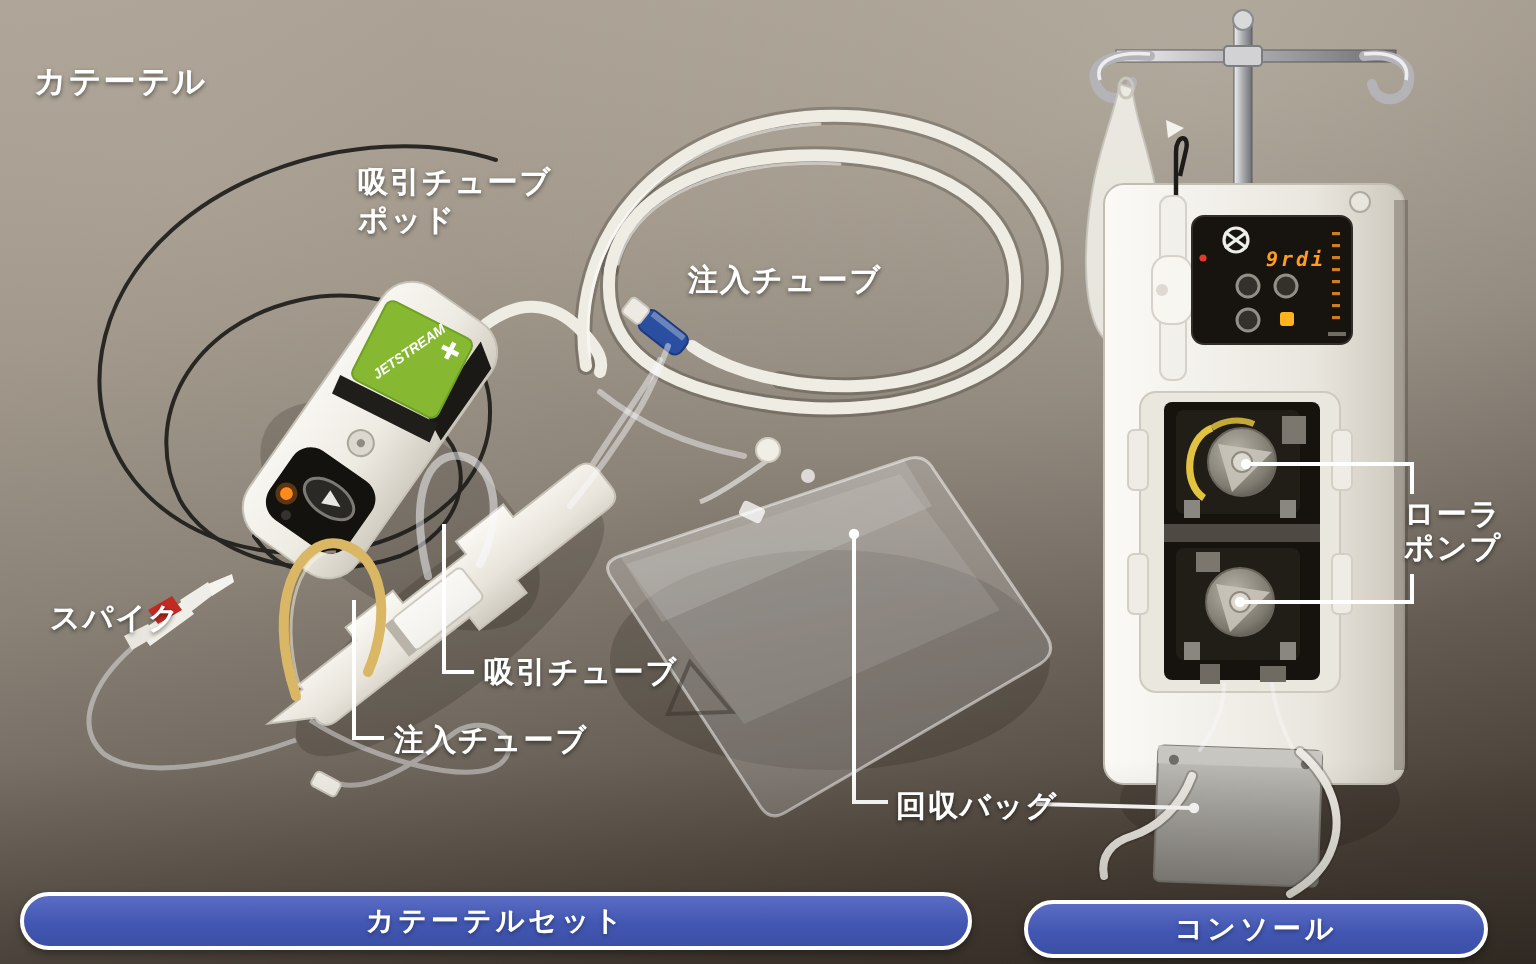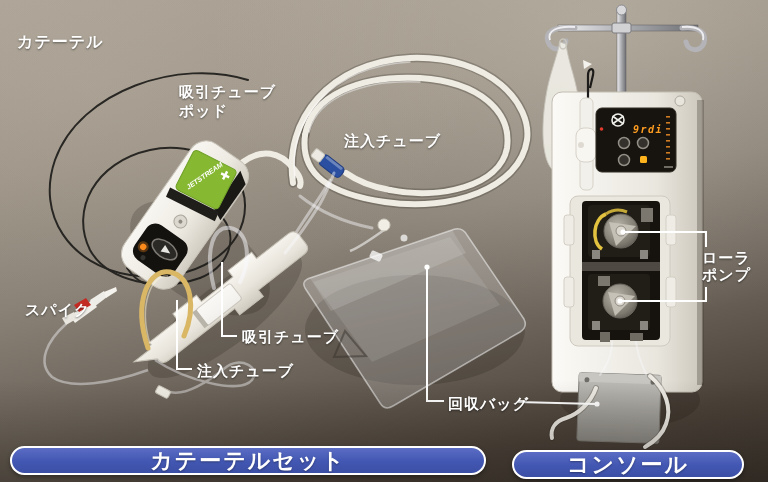--- a/index.html
+++ b/index.html
@@ -8,21 +8,21 @@
     background:linear-gradient(168deg,#aba295 0%,#9c9386 28%,#8a8277 48%,#6b6359 68%,#4b4239 86%,#3a332c 100%);}
   #stage::before{content:"";position:absolute;inset:0;
     background:radial-gradient(ellipse at 78% 6%, rgba(218,212,200,0.30), rgba(0,0,0,0) 46%),
                radial-gradient(ellipse at 12% 18%, rgba(210,202,188,0.18), rgba(0,0,0,0) 40%);}
   svg{position:absolute;left:0;top:0;}
   .lbl{position:absolute;color:#fff;font-weight:700;font-size:15px;letter-spacing:1px;
     text-shadow:0 1px 2px rgba(0,0,0,0.5);white-space:nowrap;line-height:19px;}
   .pill{position:absolute;height:25px;border-radius:15px;border:2px solid #fff;
     background:linear-gradient(180deg,#5b6cc4 0%,#4257b2 55%,#3c4fa6 100%);
     display:flex;align-items:center;justify-content:center;
-    color:#fff;font-weight:700;font-size:22px;letter-spacing:2px;
+    color:#fff;font-weight:700;font-size:14px;letter-spacing:2px;
     text-shadow:0 1px 2px rgba(0,0,0,0.35);box-shadow:0 2px 4px rgba(0,0,0,0.35);}
 </style>
 </head>
 <body>
 
 <div id="stage">
 
 <svg width="768" height="482" viewBox="0 0 768 482">
   <defs>
     <linearGradient id="barG" x1="0" y1="0" x2="0" y2="1">

